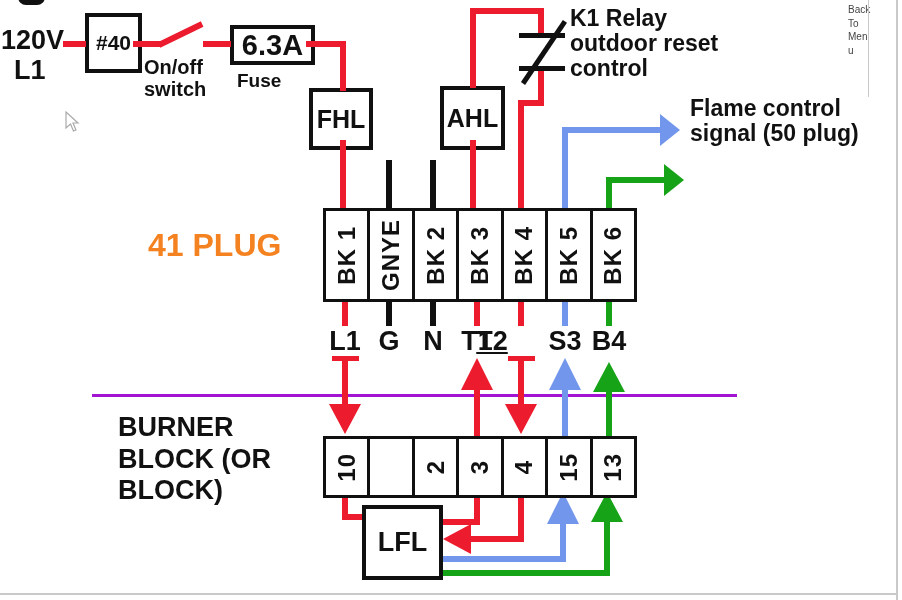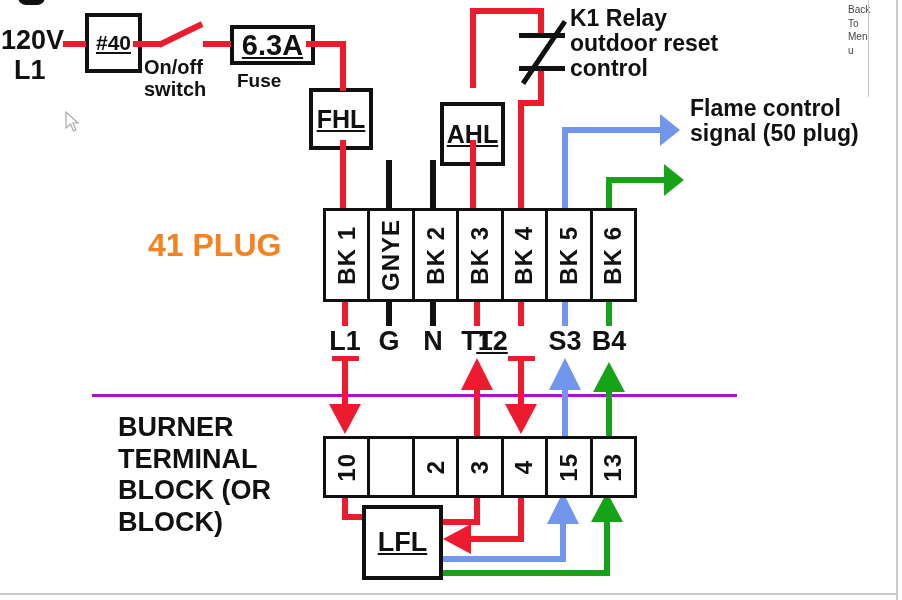--- a/index.html
+++ b/index.html
@@ -13,21 +13,21 @@
   .blu{background:#7296ec;}
   .grn{background:#17a317;}
   .tri{position:absolute;width:0;height:0;}
   .ar-down-red{border-left:16px solid transparent;border-right:16px solid transparent;border-top:30px solid #ec1b2d;}
   .ar-up-red{border-left:16px solid transparent;border-right:16px solid transparent;border-bottom:32px solid #ec1b2d;}
   .ar-left-red{border-top:15px solid transparent;border-bottom:15px solid transparent;border-right:28px solid #ec1b2d;}
   .ar-up-blu{border-left:16px solid transparent;border-right:16px solid transparent;border-bottom:32px solid #7296ec;}
   .ar-right-blu{border-top:16px solid transparent;border-bottom:16px solid transparent;border-left:20px solid #7296ec;}
   .ar-up-grn{border-left:16px solid transparent;border-right:16px solid transparent;border-bottom:30px solid #17a317;}
   .ar-right-grn{border-top:16px solid transparent;border-bottom:16px solid transparent;border-left:20px solid #17a317;}
-  .box{position:absolute;border:4px solid #101010;background:#fff;display:flex;align-items:center;justify-content:center;font-weight:700;text-decoration:underline;}
+  .box{position:absolute;border:4px solid #101010;background:#fff;display:flex;align-items:center;justify-content:center;font-weight:700;}
   .tblock{position:absolute;border:3px solid #101010;background:#fff;display:flex;z-index:5;}
   .cell{flex:1 1 0;border-right:3px solid #101010;display:flex;align-items:center;justify-content:center;overflow:hidden;}
   .cell:last-child{border-right:none;}
   .vtext{writing-mode:vertical-rl;transform:rotate(180deg);font-weight:700;font-size:24px;letter-spacing:1px;color:#111;}
   .midlab{position:absolute;transform:translateX(-50%);font-weight:700;font-size:27px;color:#111;}
   .z6{z-index:6;}
 </style>
 </head>
 <body>
 
@@ -49,21 +49,21 @@
 
   <div class="box" style="left:230px;top:25px;width:77px;height:32px;font-size:29px;">
     <span>6.3A</span>
   </div>
   <div class="txt" style="left:237px;top:71px;font-size:19px;">Fuse</div>
 
   <div class="box" style="left:309px;top:88px;width:56px;height:54px;font-size:25px;">
     <span>FHL</span>
   </div>
 
-  <div class="box" style="left:440px;top:102px;width:57px;height:56px;font-size:25px;">
+  <div class="box" style="left:440px;top:86px;width:57px;height:56px;font-size:25px;">
     <span>AHL</span>
   </div>
 
   <div class="txt" style="left:570px;top:6px;font-size:23px;">
     <div>K1 Relay</div>
     <div>outdoor reset</div>
     <div>control</div>
   </div>
 
   <div class="txt" style="left:848px;top:3px;font-size:10px;font-weight:400;color:#444;line-height:1.35;">
@@ -167,21 +167,20 @@
   <div class="tri ar-down-red z6" style="left:505px;top:404px;"></div>
 
   <div class="tri ar-up-blu z6" style="left:549px;top:358px;"></div>
   <div class="w blu z6" style="left:562px;top:388px;width:6px;height:48px;"></div>
 
   <div class="tri ar-up-grn z6" style="left:593px;top:362px;"></div>
   <div class="w grn z6" style="left:606px;top:390px;width:6px;height:46px;"></div>
 
   <div class="txt" style="left:118px;top:412px;font-size:27px;line-height:1.17;">
     <div>BURNER</div>
-    <div>TERMINAL</div>
     <div>BLOCK (OR</div>
     <div>BLOCK)</div>
   </div>
 
   <div class="tblock" id="bottom-block" style="left:323px;top:436px;width:308px;height:56px;">
       <div class="cell">
         <span class="vtext" style="font-size: 24px;">10</span>
       </div>
       <div class="cell">
         <span class="vtext" style="font-size: 24px;"></span>

